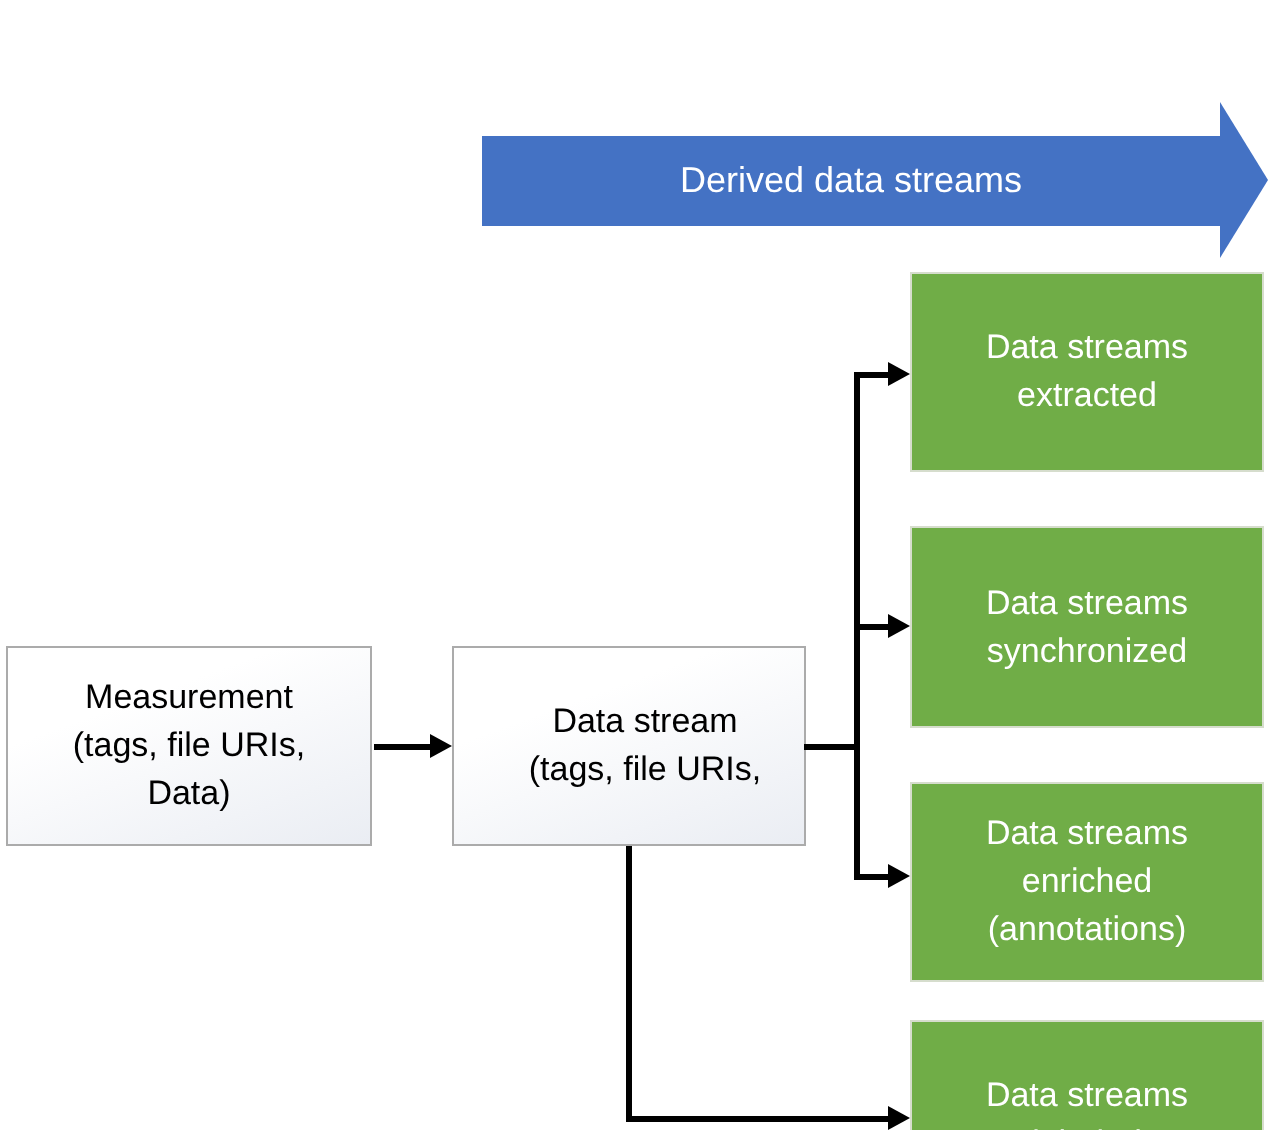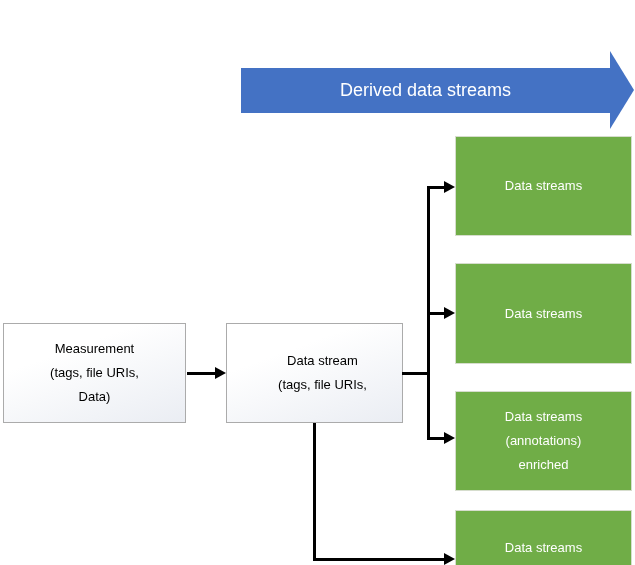--- a/index.html
+++ b/index.html
@@ -36,21 +36,21 @@
     border-bottom: 39px solid transparent;
     border-left: 24px solid var(--banner-blue);
   }
   
   .node {
     position: absolute;
     box-sizing: border-box;
     display: flex; flex-direction: column;
     align-items: center; justify-content: center;
     text-align: center;
-    font-size: 13px;
+    font-size: 17px;
     line-height: 24px;
   }
   .node-gray {
     background: linear-gradient(160deg, #ffffff 30%, #eaedf3 100%);
     border: 1px solid var(--box-border-gray);
     color: #000000;
   }
   .node-green {
     background: var(--node-green);
     border: 1px solid #d6ddcd;
@@ -101,30 +101,32 @@
     <div>Data)</div>
   </div>
 
   <div class="node node-gray" id="node-datastream">
     <div>Data stream</div>
     <div>(tags, file URIs,</div>
   </div>
 
   <div class="node node-green" id="node-extracted">
     <div>Data streams</div>
+    <div>extracted</div>
   </div>
 
   <div class="node node-green" id="node-synchronized">
     <div>Data streams</div>
+    <div>synchronized</div>
   </div>
 
   <div class="node node-green" id="node-enriched">
     <div>Data streams</div>
+    <div>enriched</div>
     <div>(annotations)</div>
-    <div>enriched</div>
   </div>
 
   <div class="node node-green" id="node-labeled">
     <div>Data streams</div>
     <div>labeled</div>
   </div>
 
   <div class="line" id="line-m-to-d"></div>
   <div class="arrowhead" id="ah-m-to-d"></div>
 

